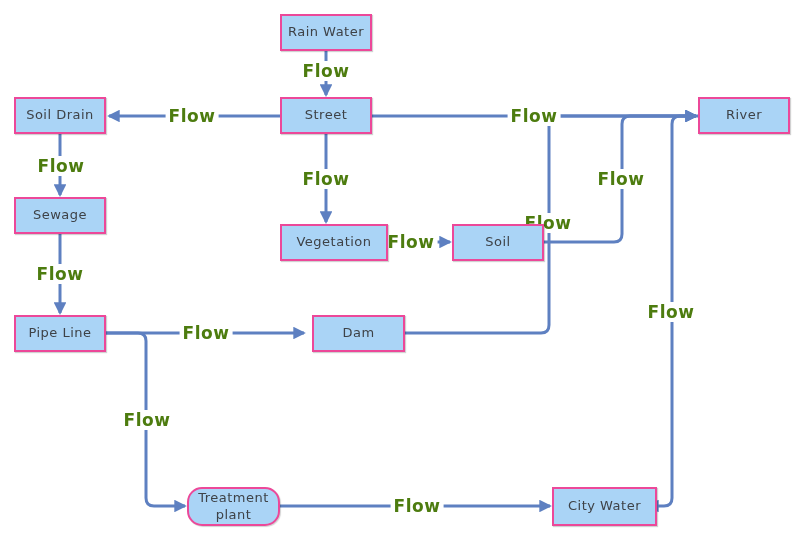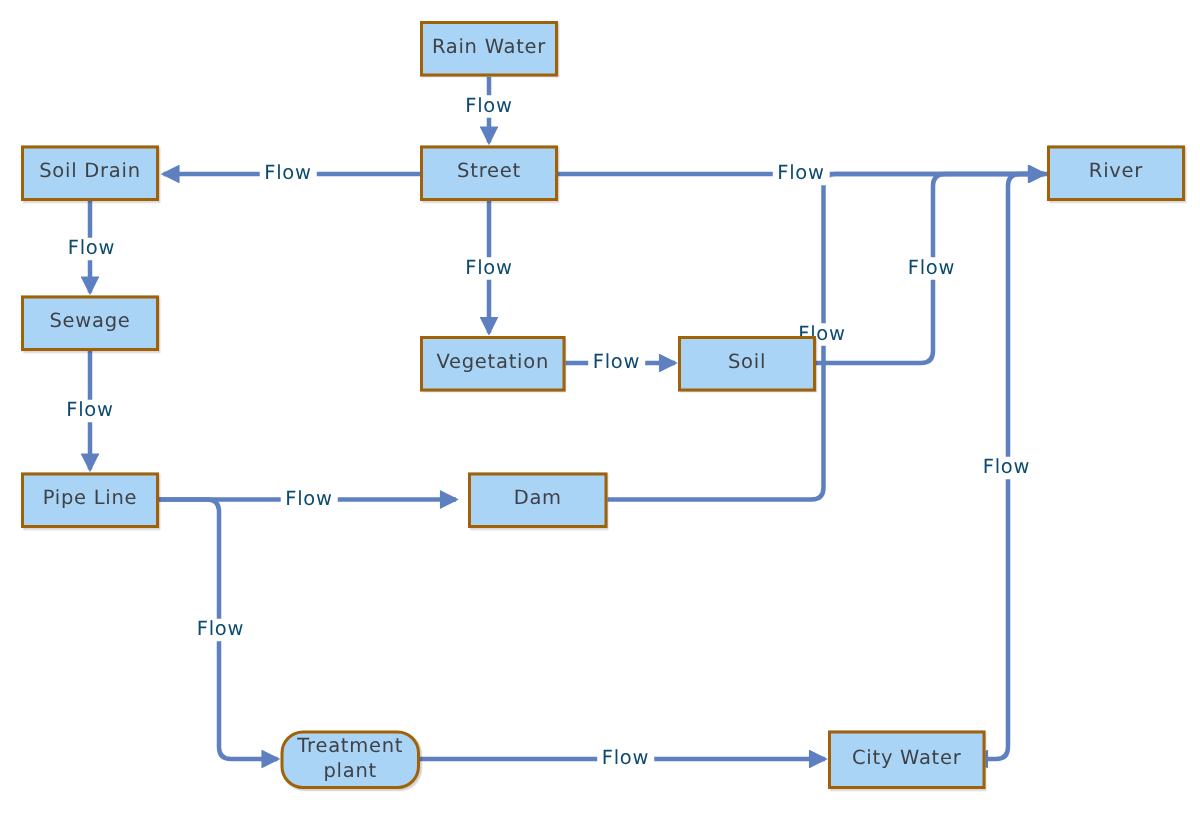--- a/index.html
+++ b/index.html
@@ -14,40 +14,41 @@
   .edge {
     fill:none;
     stroke:#5e80c1;
     stroke-width:3;
     stroke-linejoin:round;
   }
   .node {
     position:absolute;
     box-sizing:border-box;
     background:#aad4f6;
-    border:2px solid #a16207;
+    border:2px solid #ec4899;
     box-shadow:1px 1px 1px rgba(0,0,0,0.18);
     color:#3e4247;
     font-size:13px;
     letter-spacing:0.5px;
     line-height:1.25;
     display:flex;
     align-items:center;
     justify-content:center;
     text-align:center;
   }
   .edge-label {
     position:absolute;
     transform:translate(-50%,-50%);
     background:#ffffff;
-    color:#0c4a6e;
-    font-size:13px;
+    color:#4d7c0f;
+    font-size:17px;
     letter-spacing:0.5px;
     padding:0 3px;
     white-space:nowrap;
+    font-weight:bold;
   }
 </style>
 </head>
 <body>
 
 <div class="canvas">
 
   <svg class="connector-layer" width="800" height="543" viewBox="0 0 800 543">
     <defs>
       <marker id="arrow" viewBox="0 0 10 10" refX="8.5" refY="5" markerWidth="4.6" markerHeight="4.2" markerUnits="strokeWidth" orient="auto">
@@ -82,20 +83,20 @@
   <span class="edge-label" style="left:621px; top:179px;">Flow</span>
   <span class="edge-label" style="left:548px; top:223px;">Flow</span>
   <span class="edge-label" style="left:671px; top:312px;">Flow</span>
   <span class="edge-label" style="left:417px; top:506px;">Flow</span>
 
   <div class="node" style="left:280px; top:14px;  width:92px; height:37px;">Rain Water</div>
   <div class="node" style="left:280px; top:97px;  width:92px; height:37px;">Street</div>
   <div class="node" style="left:14px;  top:97px;  width:92px; height:37px;">Soil Drain</div>
   <div class="node" style="left:14px;  top:197px; width:92px; height:37px;">Sewage</div>
   <div class="node" style="left:14px;  top:315px; width:92px; height:37px;">Pipe Line</div>
-  <div class="node" style="left:280px; top:224px; width:97px; height:37px;">Vegetation</div>
+  <div class="node" style="left:280px; top:224px; width:108px; height:37px;">Vegetation</div>
   <div class="node" style="left:452px; top:224px; width:92px; height:37px;">Soil</div>
   <div class="node" style="left:312px; top:315px; width:93px; height:37px;text-align:center;">Dam</div>
   <div class="node" style="left:187px; top:487px; width:93px; height:39px;border-radius:15px;">Treatment plant</div>
   <div class="node" style="left:552px; top:487px; width:105px; height:39px;">City Water</div>
   <div class="node" style="left:698px; top:97px;  width:92px; height:37px;">River</div>
 
 </div>
 
 </body></html>

